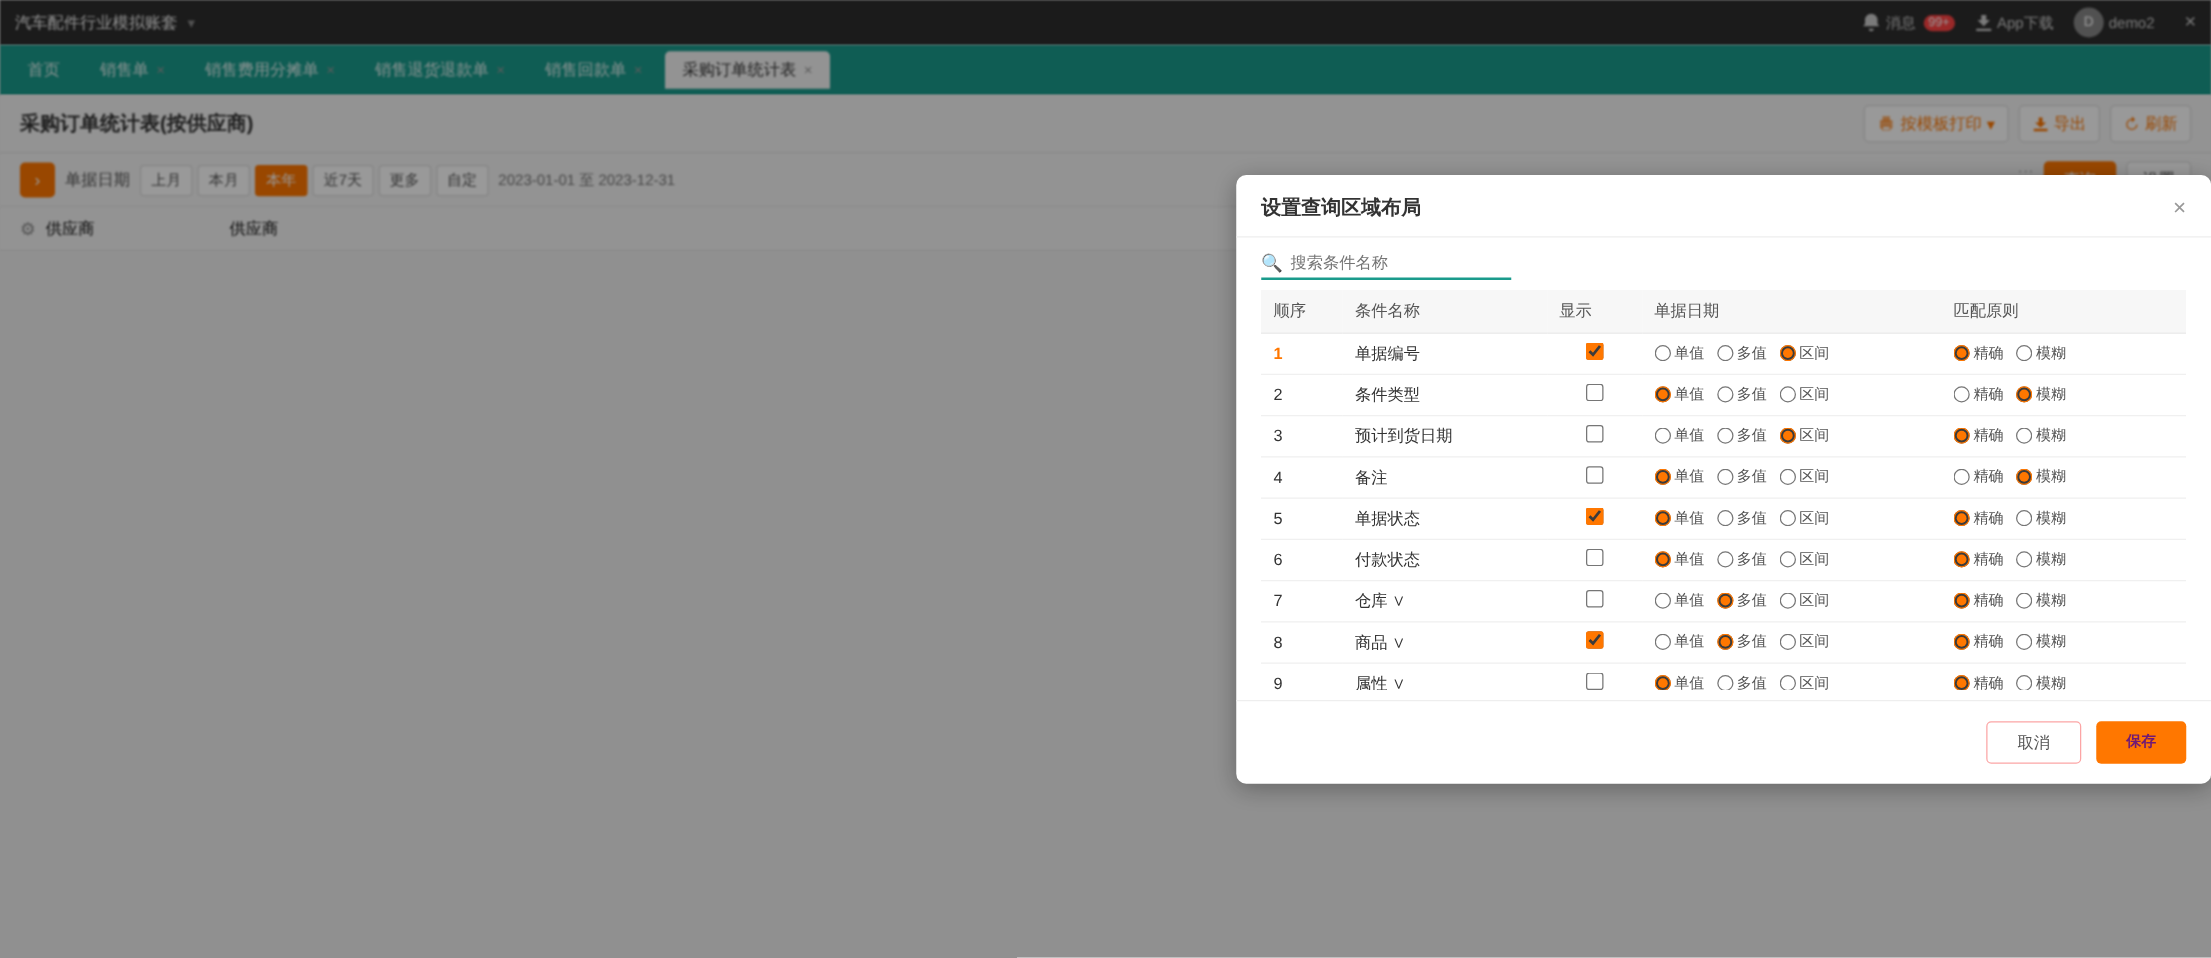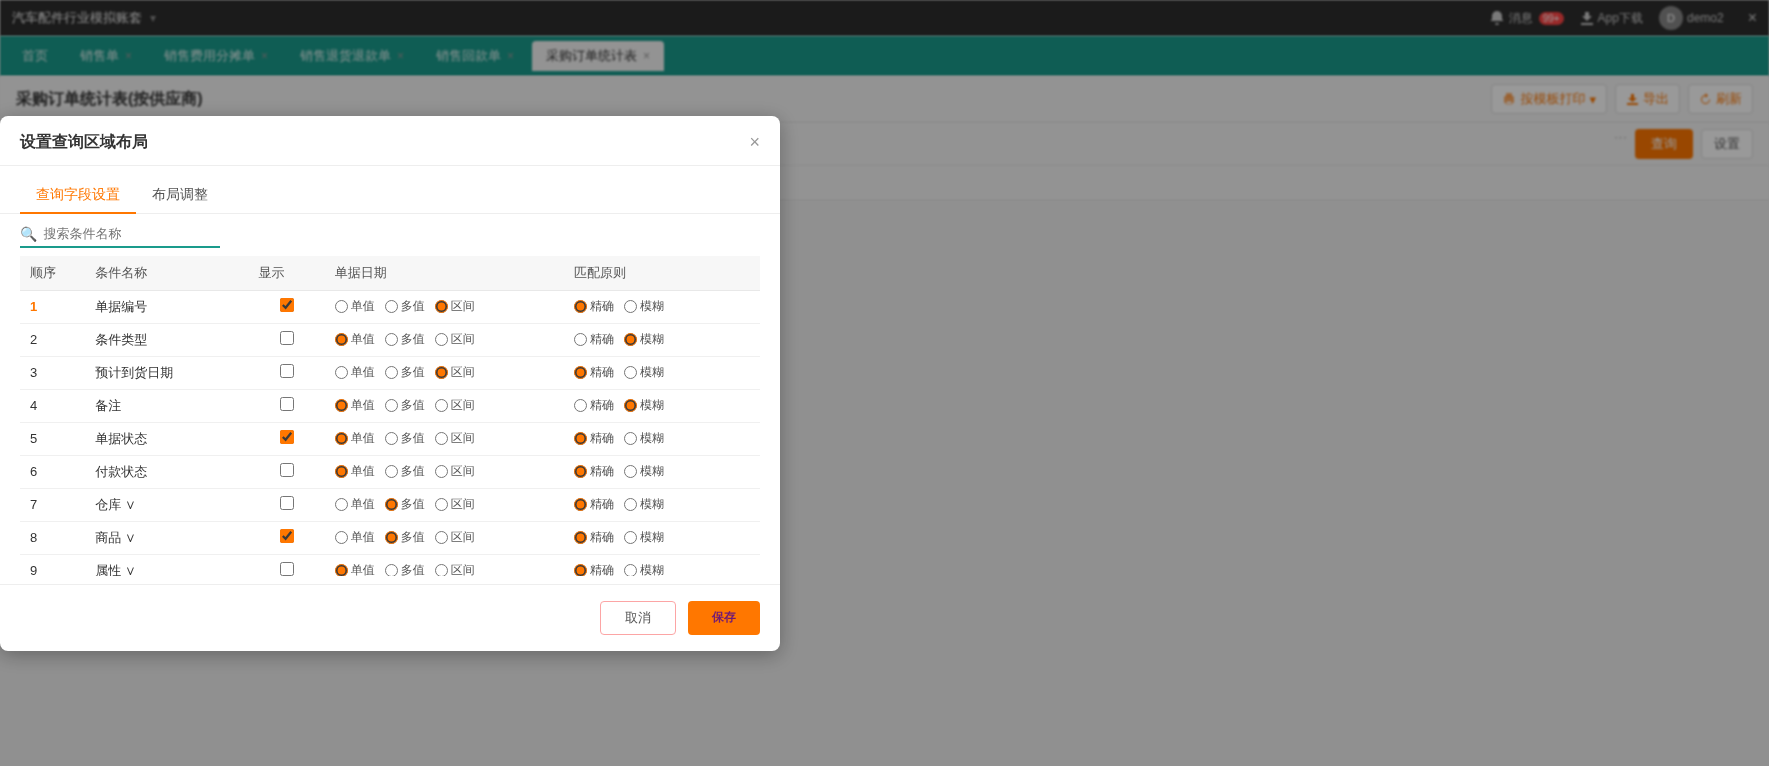--- a/index.html
+++ b/index.html
@@ -99,21 +99,21 @@
     .settings-icon { color: #888; font-size: 14px; cursor: pointer; }
 
     
     .overlay {
       position: fixed;
       top: 0; left: 0; right: 0; bottom: 0;
       background: rgba(0,0,0,0.4);
       z-index: 100;
       display: flex;
       align-items: center;
-      justify-content: flex-start;
+      justify-content: flex-end;
     }
 
     
     .dialog {
       background: white;
       border-radius: 8px;
       width: 780px;
       max-height: 700px;
       box-shadow: 0 4px 20px rgba(0,0,0,0.3);
       display: flex;
@@ -360,28 +360,20 @@
 </div>
 
 <div class="overlay">
   <div class="dialog">
 
     <div class="dialog-header">
       <h2 class="dialog-title">设置查询区域布局</h2>
       <button class="dialog-close">×</button>
     </div>
 
-    <div class="dialog-tabs">
-      <div class="dialog-tab active">
-        <span>查询字段设置</span>
-      </div>
-      <div class="dialog-tab">
-        <span>布局调整</span>
-      </div>
-    </div>
 
     <div class="dialog-search">
       <div class="search-box">
         <span class="search-icon">🔍</span>
         <input type="text" class="search-input" placeholder="搜索条件名称" style="">
       </div>
     </div>
 
     <div class="dialog-body">
       <div class="table-scroll">

